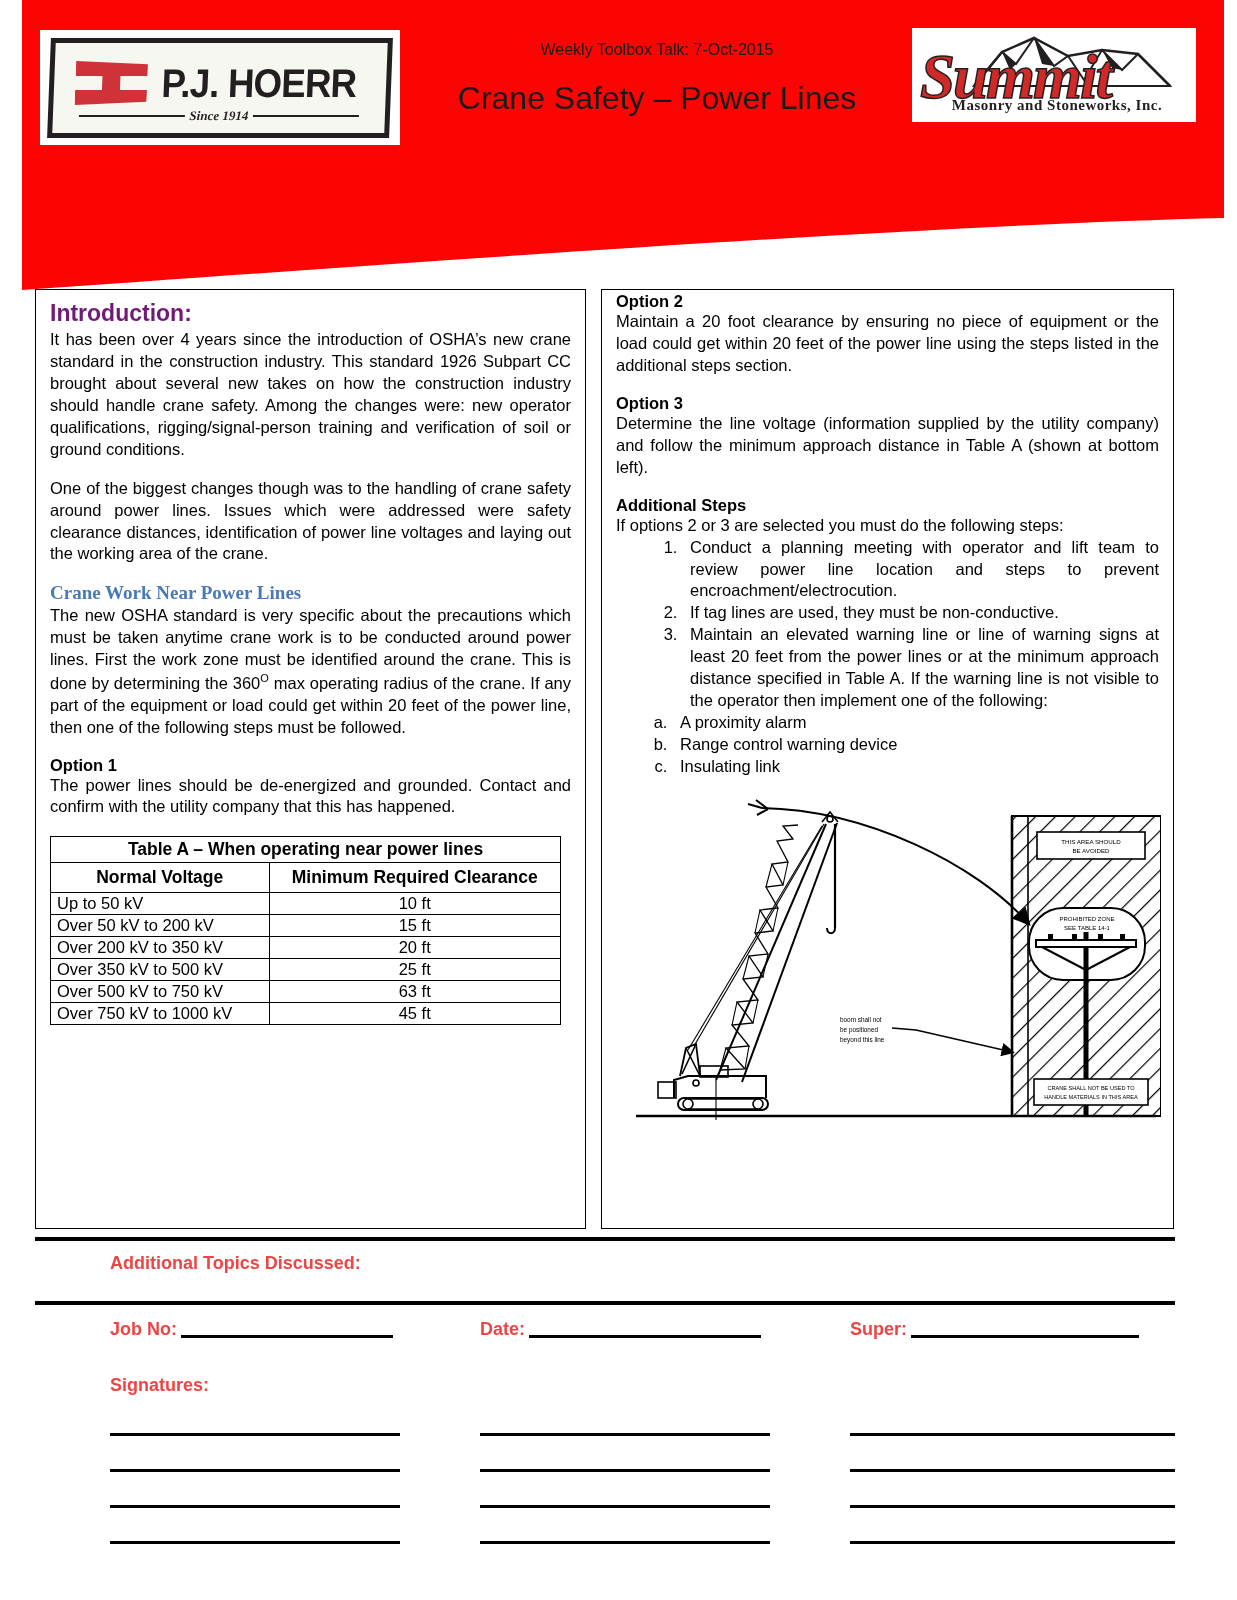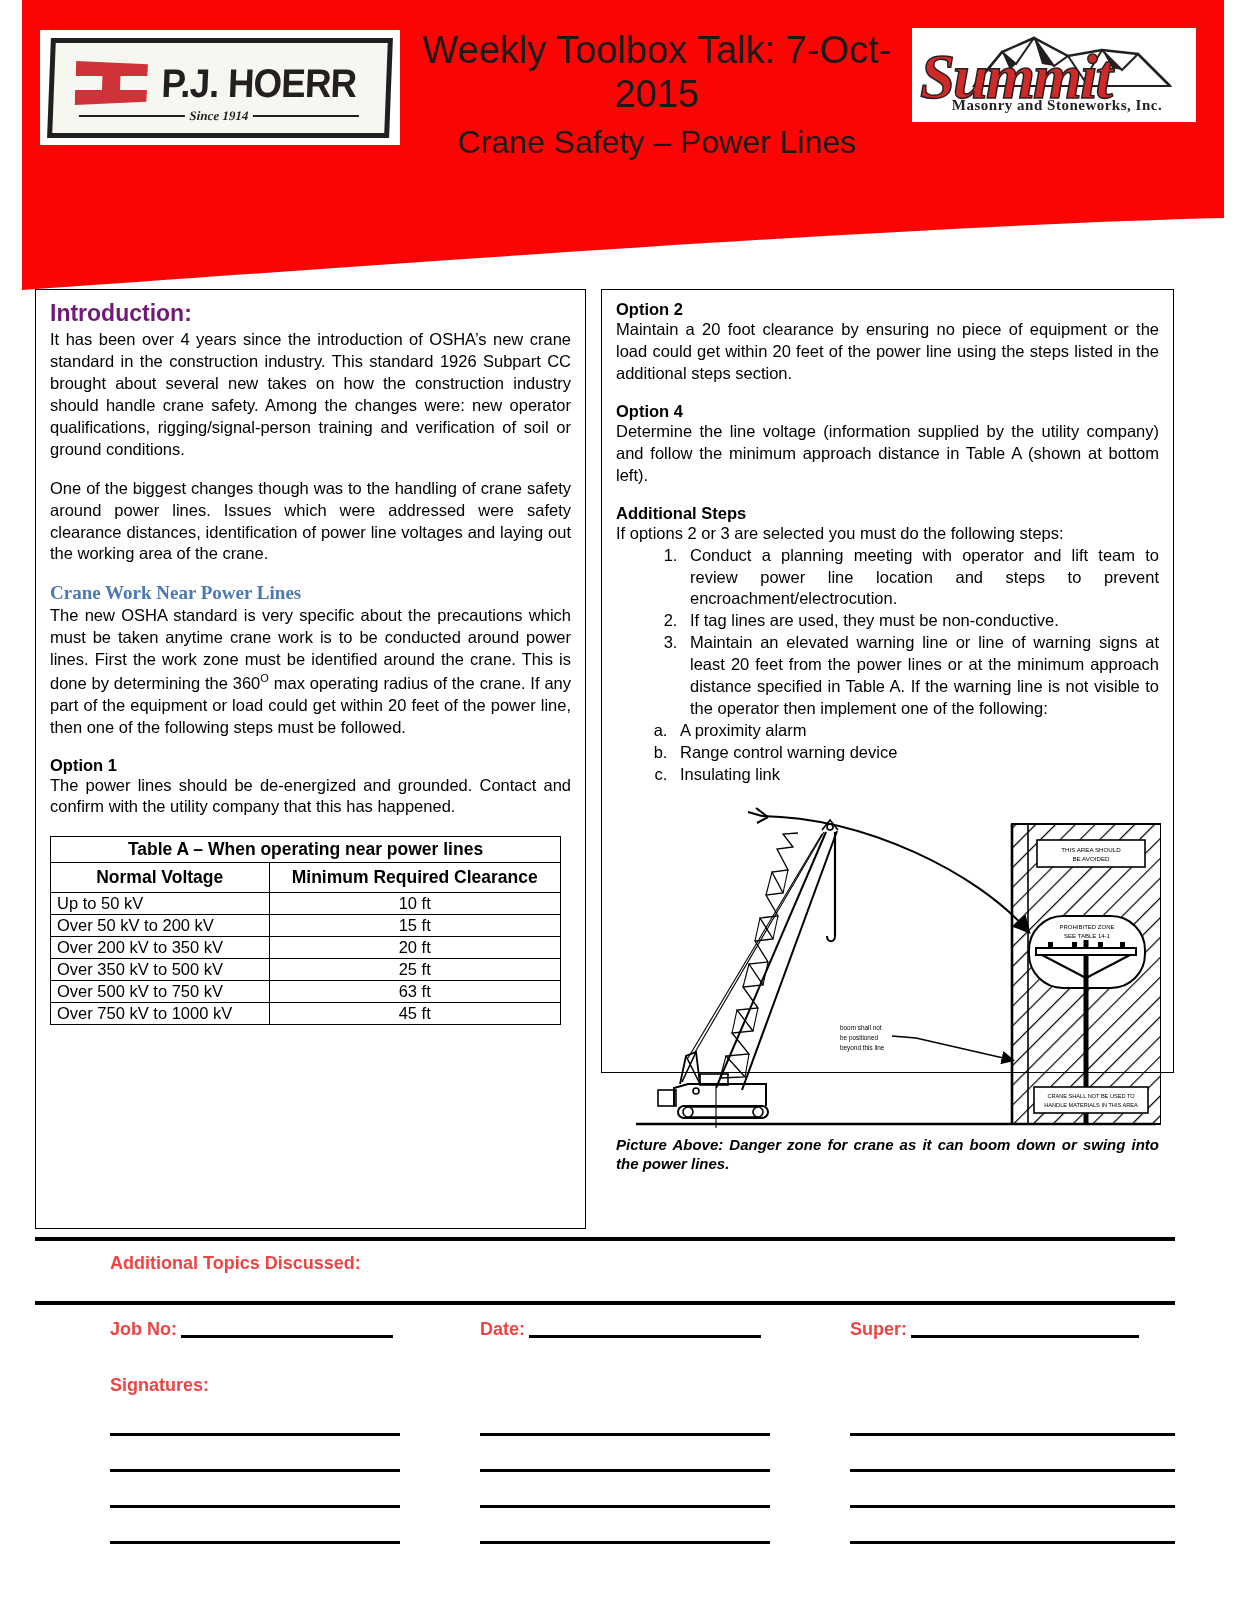--- a/index.html
+++ b/index.html
@@ -63,31 +63,31 @@
     position:absolute;left:10px;bottom:8px;width:270px;text-align:center;
     font-family:"Liberation Serif", serif;font-size:15px;font-weight:bold;
     color:#231f20;letter-spacing:.5px;
   }
   #summit-mtn{position:absolute;left:60px;top:2px;}
 
   #banner-title{
     position:absolute;left:380px;top:28px;width:510px;text-align:center;
     color:#1a1a1a;
   }
-  #banner-title .l1{font-size:38px;line-height:44px;}
+  #banner-title .l1{font-size:16px;line-height:44px;}
   #banner-title .l2{font-size:32px;line-height:52px;}
 
   
   #col-left{
     position:absolute;left:35px;top:289px;width:551px;height:940px;
     border:1.5px solid #000;box-sizing:border-box;padding:10px 14px 0 14px;
   }
   #col-right{
-    position:absolute;left:601px;top:289px;width:573px;height:784px;
-    border:1.5px solid #000;box-sizing:border-box;padding:10px 14px 0 14px;
+    position:absolute;left:601px;top:289px;width:573px;height:940px;
+    border:1.5px solid #000;box-sizing:border-box;padding:2px 14px 0 14px;
   }
 
   h1.sec{
     margin:0 0 2px 0;font-size:23px;font-weight:bold;color:#701a75;
     font-family:"Liberation Sans", sans-serif;
   }
   h2.sub{
     margin:0 0 1px 0;font-size:19px;font-weight:bold;color:#4a7ab5;
     font-family:"Liberation Serif", serif;
   }
@@ -242,21 +242,21 @@
         </tr>
       </tbody>
   </table>
 </div>
 
 <div id="col-right">
 
   <h3 class="opt">Option 2</h3>
   <p class="body">Maintain a 20 foot clearance by ensuring no piece of equipment or the load could get within 20 feet of the power line using the steps listed in the additional steps section.</p>
 
-  <h3 class="opt" style="margin-top:17px;">Option 4</h3>
+  <h3 class="opt" style="margin-top:17px;">Option 3</h3>
   <p class="body">Determine the line voltage (information supplied by the utility company) and follow the minimum approach distance in Table A (shown at bottom left).</p>
 
   <h3 class="opt" style="margin-top:17px;">Additional Steps</h3>
   <p class="body">If options 2 or 3 are selected you must do the following steps:</p>
 
   <ol class="steps" id="steps-list">
       <li>Conduct a planning meeting with operator and lift team to review power line location and steps to prevent encroachment/electrocution.</li>
       <li>If tag lines are used, they must be non-conductive.</li>
       <li>Maintain an elevated warning line or line of warning signs at least 20 feet from the power lines or at the minimum approach distance specified in Table A.  If the warning line is not visible to the operator then implement one of the following:</li>
     </ol>
@@ -348,21 +348,20 @@
       <path d="M152,29 L140,20 M152,29 L141,35" stroke="#000" stroke-width="2" fill="none"></path>
       <path d="M146,28 L132,24" stroke="#000" stroke-width="2"></path>
 
       <text x="224" y="242" font-size="6.4" font-family="Liberation Sans, sans-serif">boom shall not</text>
       <text x="224" y="252" font-size="6.4" font-family="Liberation Sans, sans-serif">be positioned</text>
       <text x="224" y="262" font-size="6.4" font-family="Liberation Sans, sans-serif">beyond this line</text>
       <path d="M276,248 L300,250 L396,272" fill="none" stroke="#000" stroke-width="1.5" marker-end="url(#arr)"></path>
     </svg>
   </div>
 
-  <div class="cap">Picture Above: Danger zone for crane as it can boom down or swing into the power lines.</div>
 </div>
 
 <div id="form">
   <hr class="hrule">
   <div style="position:relative;height:60px;">
     <div class="formlabel" id="topics-label">Additional Topics Discussed:</div>
   </div>
   <hr class="hrule">
 
   <div style="position:relative;height:62px;">

